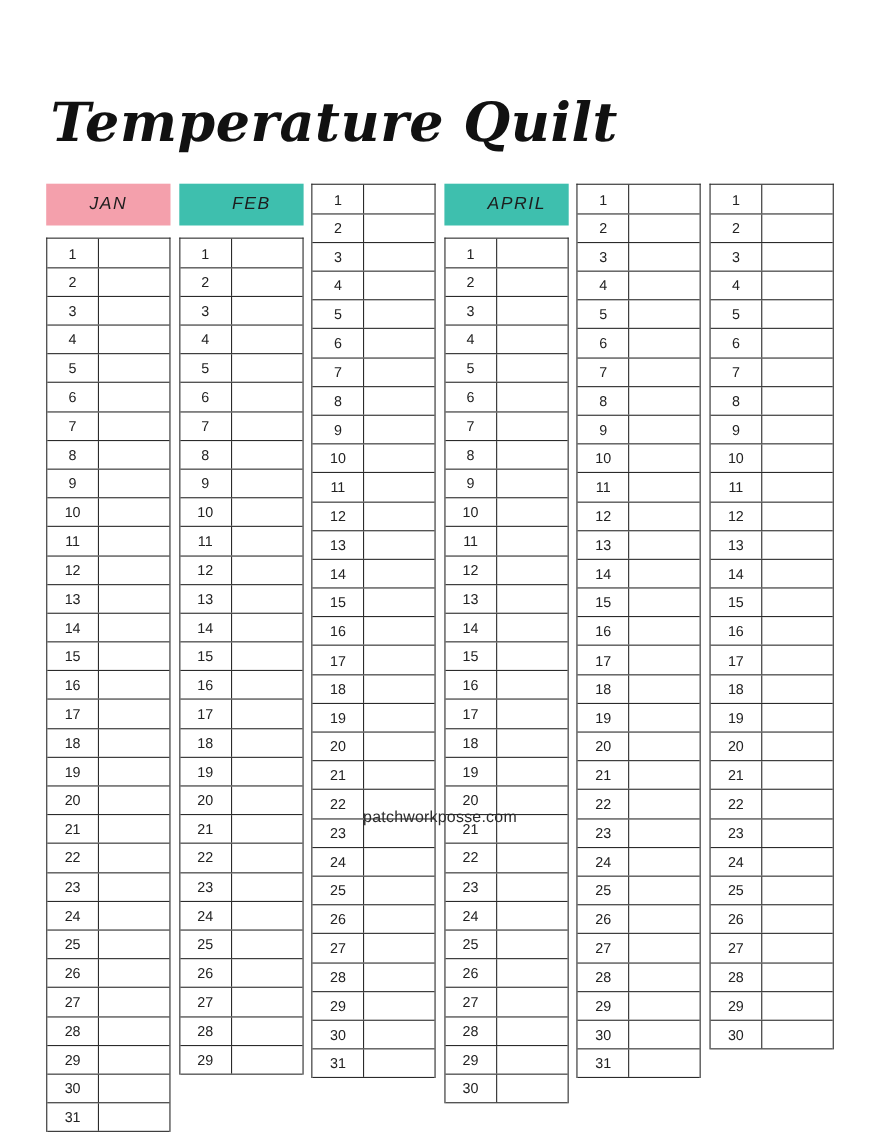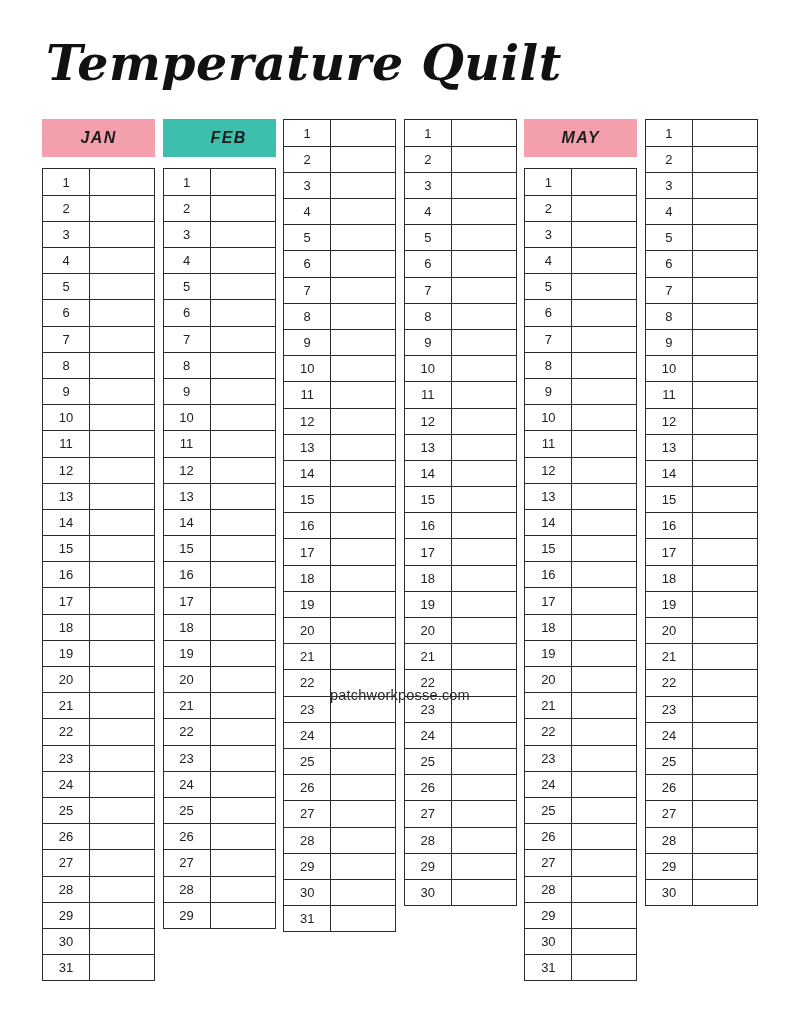--- a/index.html
+++ b/index.html
@@ -13,20 +13,21 @@
     font-family: "Liberation Sans", sans-serif;
     color: #1a1a1a;
     overflow: hidden;
   }
   .page {
     position: relative;
     width: 800px;
     height: 737px;
     box-sizing: border-box;
     padding: 26px 34px 0 34px;
+    margin-top: 48px;
   }
   .title {
     font-family: "DejaVu Serif", serif;
     font-style: italic;
     font-weight: 700;
     font-size: 49px;
     line-height: 1.05;
     letter-spacing: 0.5px;
     color: #111111;
     margin: 12px 0 0 12px;
@@ -43,21 +44,21 @@
     display: flex;
     flex-direction: column;
     align-items: stretch;
   }
   .month-header {
     height: 38px;
     display: flex;
     align-items: center;
     justify-content: center;
     font-size: 16px;
-    font-weight: 700;
+    font-weight: 400;
     font-style: italic;
     letter-spacing: 1.4px;
     color: #1d1d1d;
     margin-bottom: 11px;
   }
   .month-header.pink { background: #f4a0ac; }
   .month-header.teal { background: #3ebfae; padding-left: 19px; }
   .grid {
     border: 1px solid #2b2b2b;
     border-bottom: none;
@@ -472,20 +473,21 @@
             <div class="cell-day">30</div>
             <div class="cell-color"></div>
           </div>
           <div class="row">
             <div class="cell-day">31</div>
             <div class="cell-color"></div>
           </div>
         </div>
       </div>
       <div class="month">
+        <div class="month-header teal">APRIL</div>
         <div class="grid">
           <div class="row">
             <div class="cell-day">1</div>
             <div class="cell-color"></div>
           </div>
           <div class="row">
             <div class="cell-day">2</div>
             <div class="cell-color"></div>
           </div>
           <div class="row">
@@ -596,21 +598,20 @@
             <div class="cell-day">29</div>
             <div class="cell-color"></div>
           </div>
           <div class="row">
             <div class="cell-day">30</div>
             <div class="cell-color"></div>
           </div>
         </div>
       </div>
       <div class="month">
-        <div class="month-header pink">MAY</div>
         <div class="grid">
           <div class="row">
             <div class="cell-day">1</div>
             <div class="cell-color"></div>
           </div>
           <div class="row">
             <div class="cell-day">2</div>
             <div class="cell-color"></div>
           </div>
           <div class="row">

